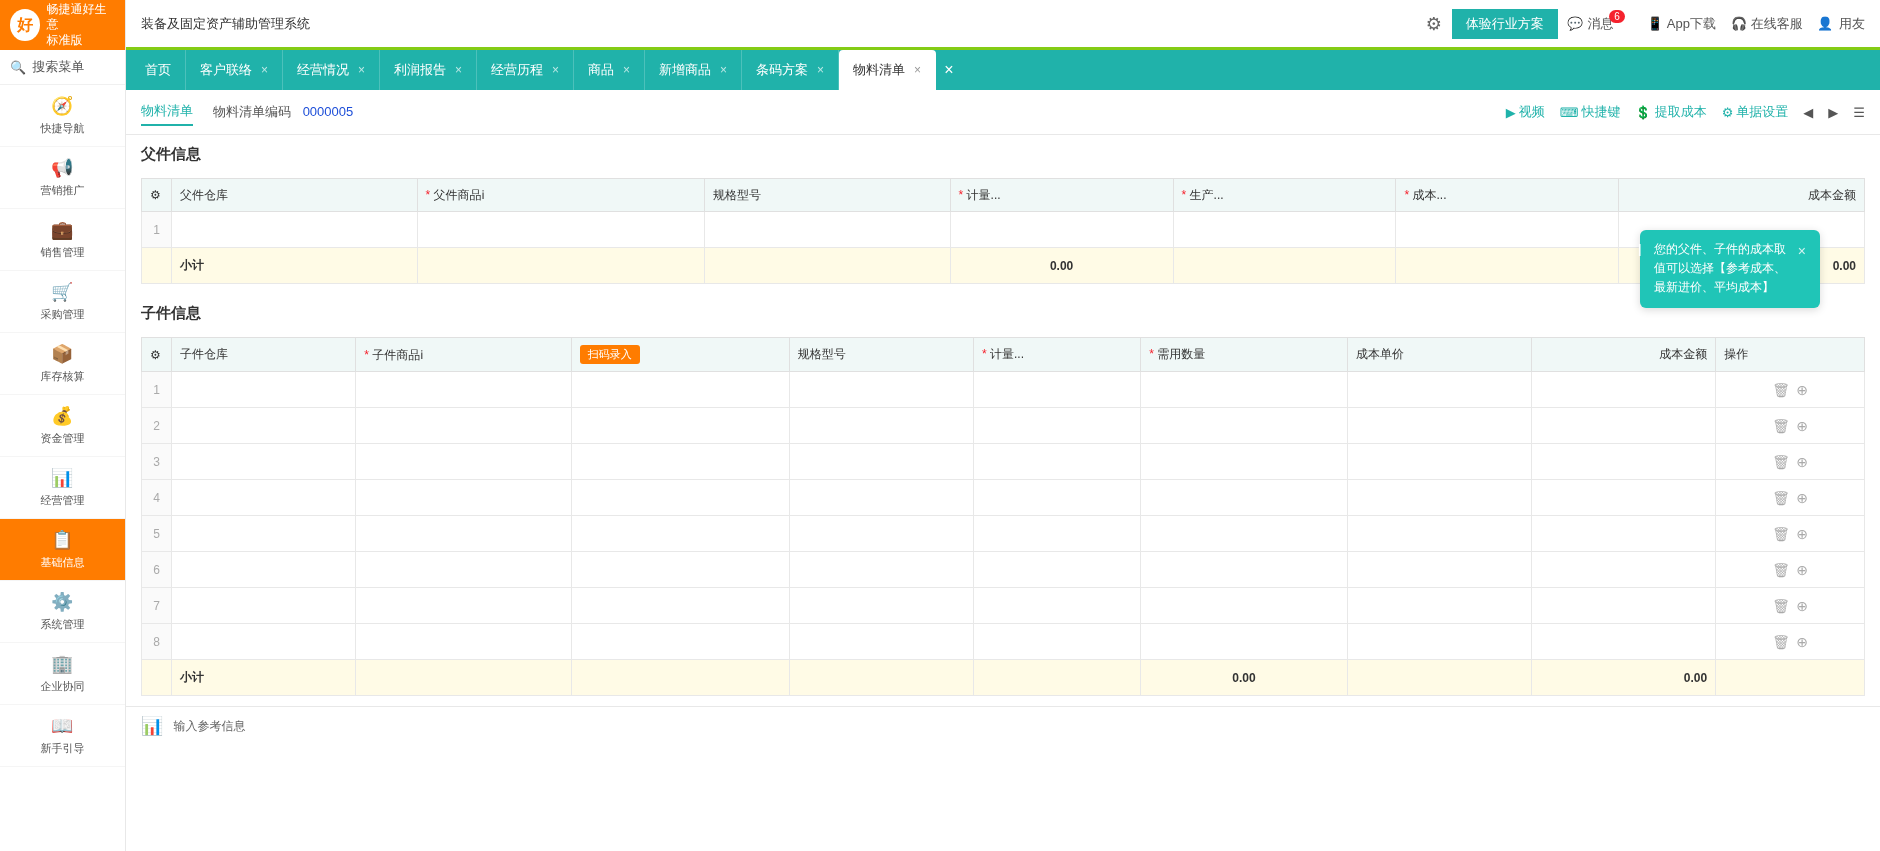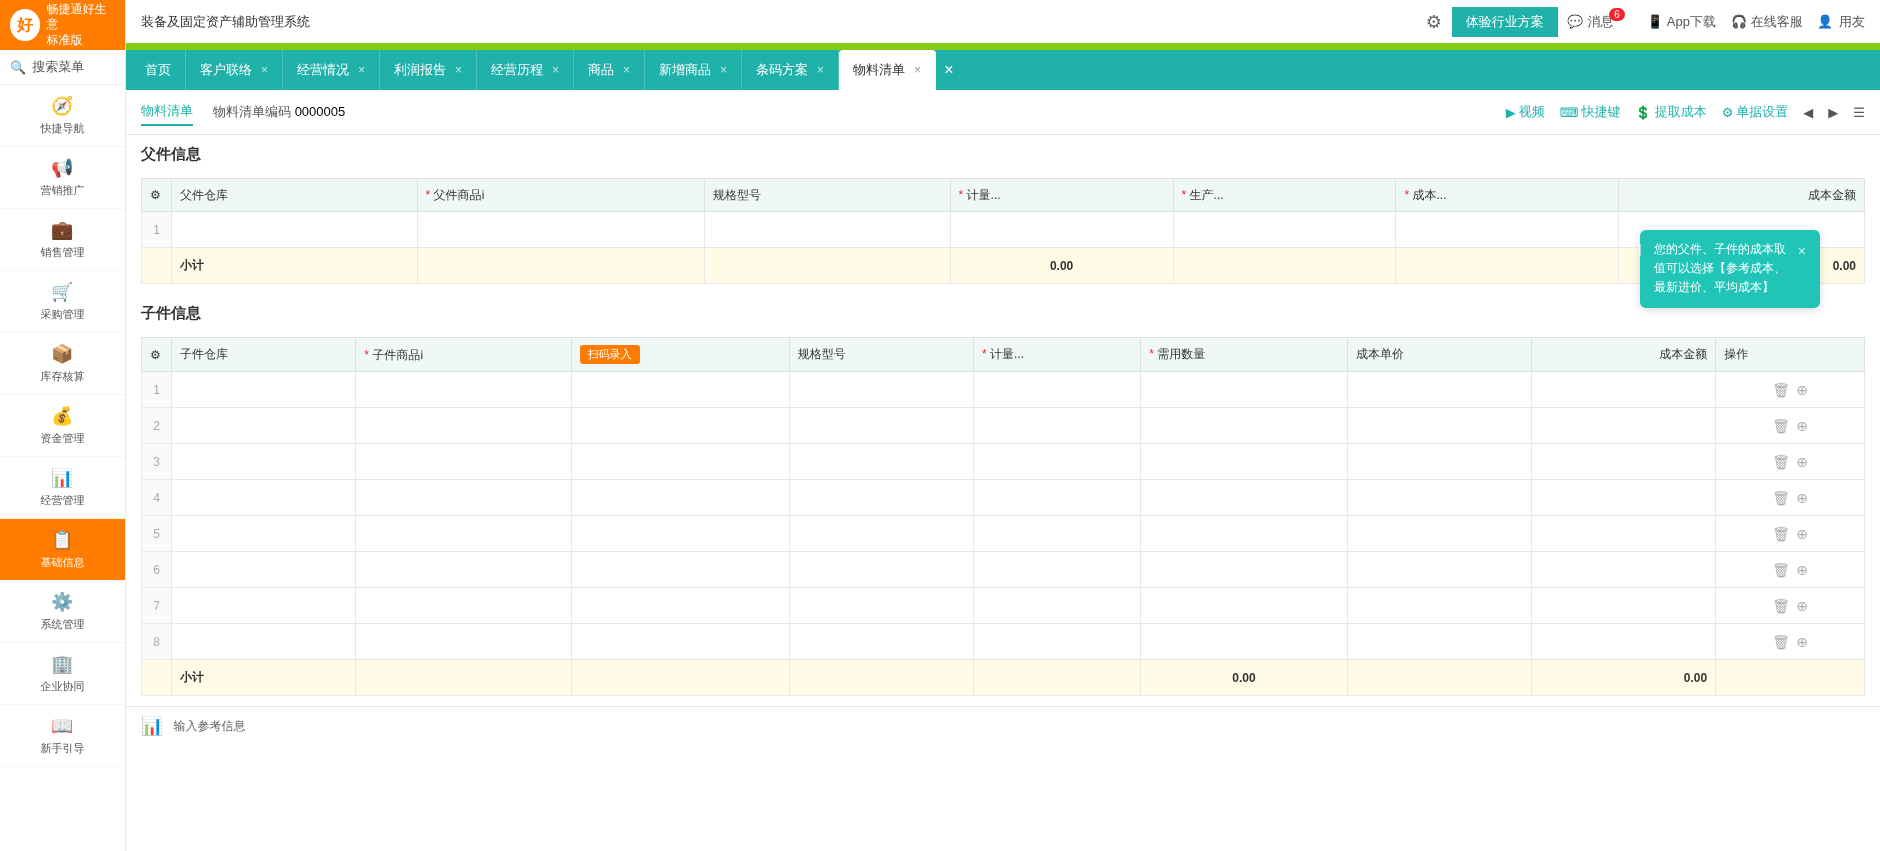--- a/index.html
+++ b/index.html
@@ -68,21 +68,21 @@
       overflow: hidden;
     }
 
     
     .topbar {
       background: #fff;
       height: 50px;
       display: flex;
       align-items: center;
       padding: 0 15px;
-      border-bottom: 7px solid #84cc16;
+      border-bottom: 3px solid #84cc16;
       gap: 10px;
     }
     .topbar-title {
       font-size: 13px;
       color: #333;
       flex: 1;
     }
     .topbar-btn {
       background: #20b2aa;
       color: #fff;
@@ -404,21 +404,21 @@
       </div>
     <span class="nav-close-all">×</span>
   </div>
 
   <div class="content">
 
     <div class="sub-header">
       <div class="sub-tab active">物料清单</div>
       <div class="sub-tab">
         <span>物料清单编码</span>
-        <span style="color:#000000;">0000005</span>
+        <span style="margin-left:8px; color:#1d4ed8;">0000005</span>
       </div>
       <div class="sub-header-right">
         <span class="action-link">▶ <span>视频</span></span>
         <span class="action-link">⌨ <span>快捷键</span></span>
         <span class="action-link">💲 <span>提取成本</span></span>
         <span class="action-link">⚙ <span>单据设置</span></span>
         <span style="cursor:pointer;">◀</span>
         <span style="cursor:pointer;">▶</span>
         <span style="cursor:pointer;">☰</span>
       </div>

